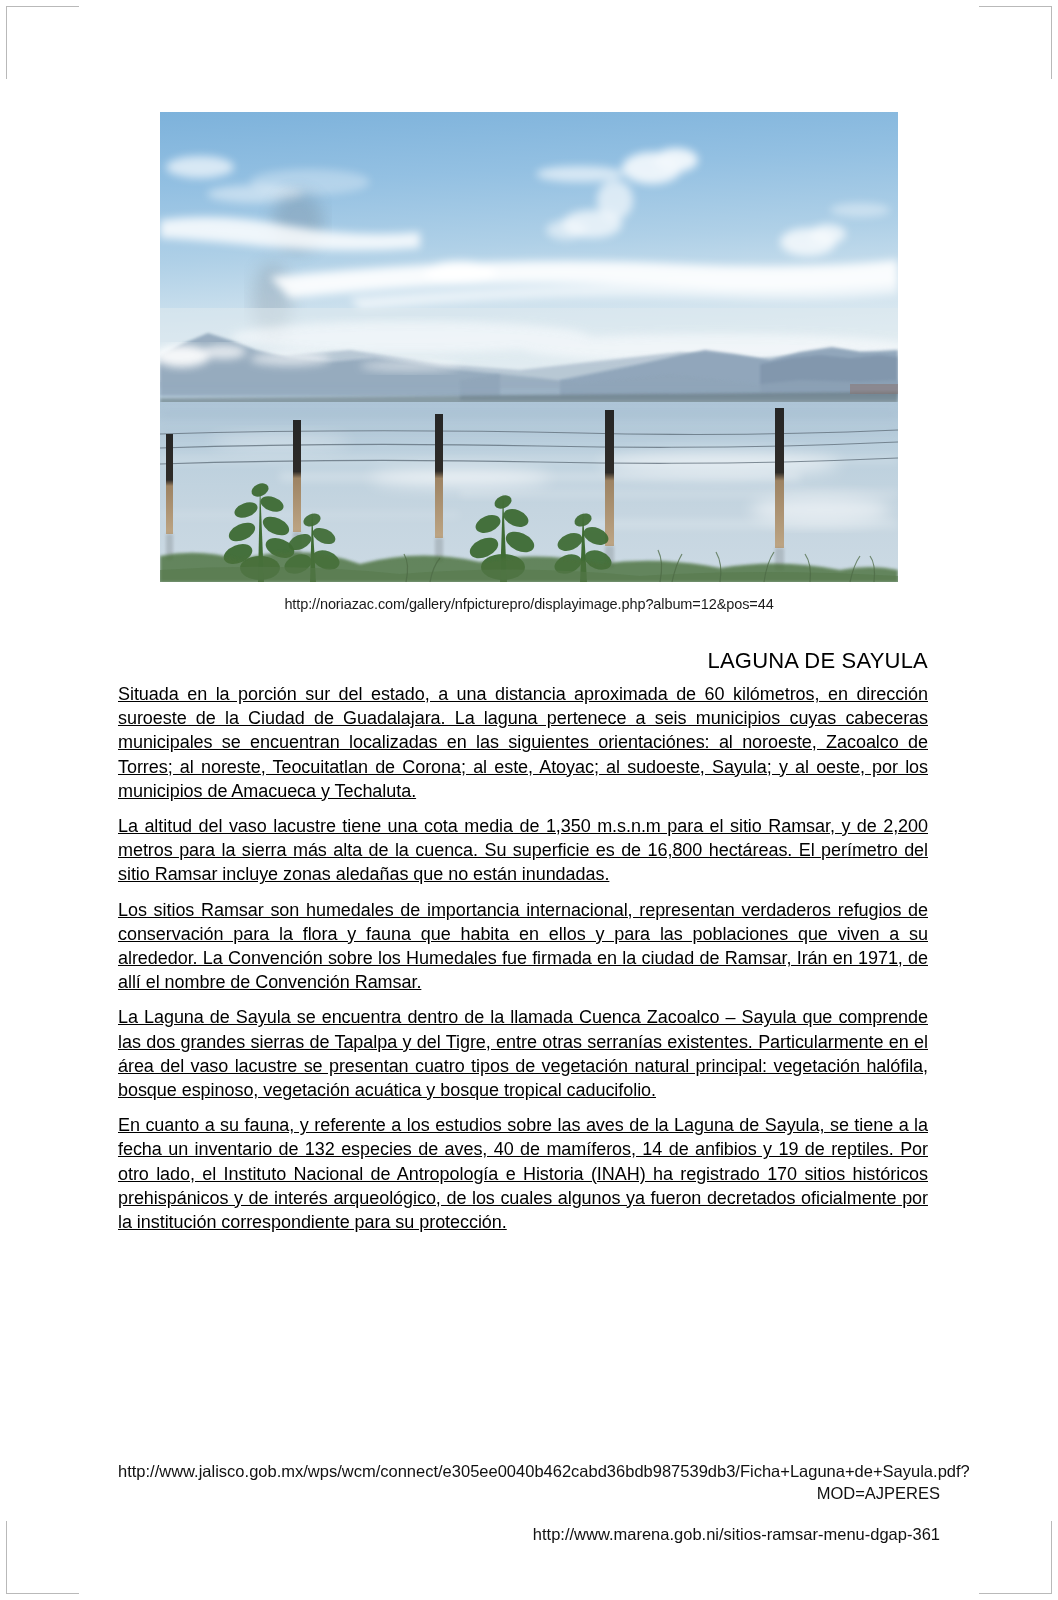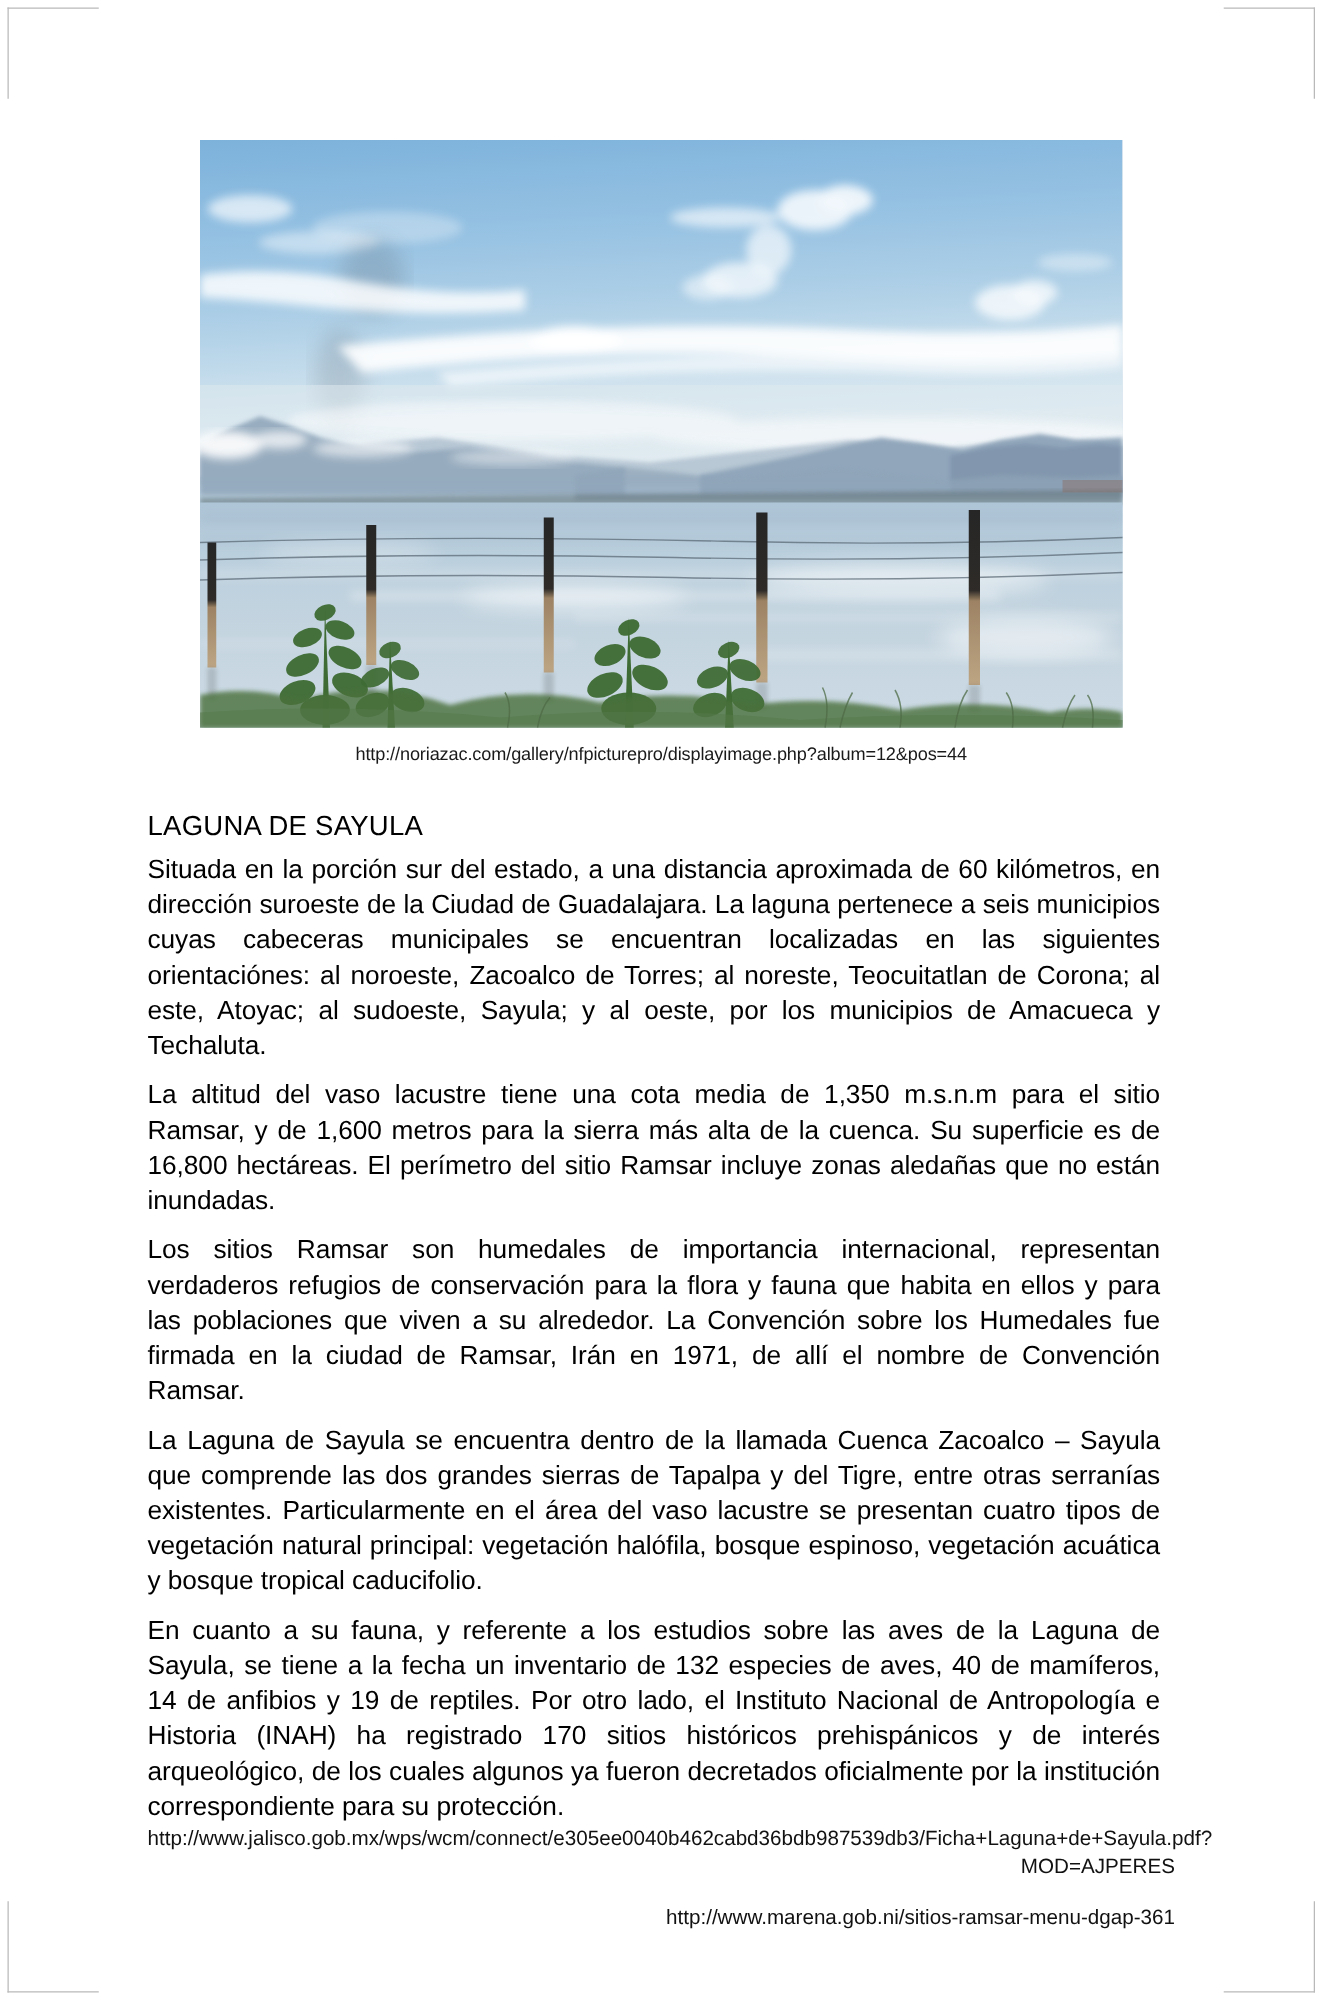--- a/index.html
+++ b/index.html
@@ -57,31 +57,32 @@
   
   .article {
     position: absolute;
     left: 118px;
     top: 648px;
     width: 810px;
   }
   h1.doc-title {
     font-size: 22px;
     font-weight: normal;
-    text-align: left;
+    text-align: right;
     margin: 0 0 8px 0;
     letter-spacing: 0.2px;
   }
   p.para {
-    font-size: 21px;
+    font-size: 18px;
     line-height: 1.345;
     text-align: justify;
     text-justify: inter-word;
     margin: 0 0 11px 0;
     letter-spacing: -0.05px;
+    text-decoration: underline;
   }
   p.para:last-child { margin-bottom: 16px; }
 
   
   .footer {
     position: absolute;
     left: 118px;
     top: 1460px;
     width: 822px;
     text-align: right;
@@ -299,21 +300,21 @@
       </g>
     </svg>
   </div>
 
   <div class="photo-caption">http://noriazac.com/gallery/nfpicturepro/displayimage.php?album=12&amp;pos=44</div>
 
   <div class="article">
     <h1 class="doc-title">LAGUNA DE SAYULA</h1>
 
     <p class="para">Situada en la porción sur del estado, a una distancia aproximada de 60 kilómetros, en dirección suroeste de la Ciudad de Guadalajara. La laguna pertenece a seis municipios cuyas cabeceras municipales se encuentran localizadas en las siguientes orientaciónes: al noroeste, Zacoalco de Torres; al noreste, Teocuitatlan de Corona; al este, Atoyac; al sudoeste, Sayula; y al oeste, por los municipios de Amacueca y Techaluta.</p>
-    <p class="para">La altitud del vaso lacustre tiene una cota media de 1,350 m.s.n.m para el sitio Ramsar, y de 1,600 metros para la sierra más alta de la cuenca. Su superficie es de 16,800 hectáreas. El perímetro del sitio Ramsar incluye zonas aledañas que no están inundadas.</p>
+    <p class="para">La altitud del vaso lacustre tiene una cota media de 1,350 m.s.n.m para el sitio Ramsar, y de 2,200 metros para la sierra más alta de la cuenca. Su superficie es de 16,800 hectáreas. El perímetro del sitio Ramsar incluye zonas aledañas que no están inundadas.</p>
     <p class="para">Los sitios Ramsar son humedales de importancia internacional, representan verdaderos refugios de conservación para la flora y fauna que habita en ellos y para las poblaciones que viven a su alrededor. La Convención sobre los Humedales fue firmada en la ciudad de Ramsar, Irán en 1971, de allí el nombre de Convención Ramsar.</p>
     <p class="para">La Laguna de Sayula  se encuentra dentro de la llamada Cuenca Zacoalco – Sayula que comprende las dos grandes sierras de Tapalpa y del Tigre, entre otras serranías existentes. Particularmente en el área del vaso lacustre se presentan cuatro tipos de vegetación natural principal: vegetación halófila, bosque espinoso, vegetación acuática y bosque tropical caducifolio.</p>
     <p class="para">En cuanto a su fauna, y referente a los estudios sobre las aves de la Laguna de Sayula, se tiene a la fecha un inventario de 132 especies de  aves, 40 de mamíferos, 14 de anfibios y 19 de reptiles. Por otro lado, el Instituto Nacional de Antropología e Historia (INAH) ha registrado 170 sitios históricos prehispánicos y de interés arqueológico, de los cuales algunos ya fueron decretados oficialmente por la institución correspondiente para su protección.</p>
   </div>
 
   <div class="footer">
     <span class="u1">http://www.jalisco.gob.mx/wps/wcm/connect/e305ee0040b462cabd36bdb987539db3/Ficha+Laguna+de+Sayula.pdf?MOD=AJPERES</span>
     <span class="u2">http://www.marena.gob.ni/sitios-ramsar-menu-dgap-361</span>
   </div>
 

